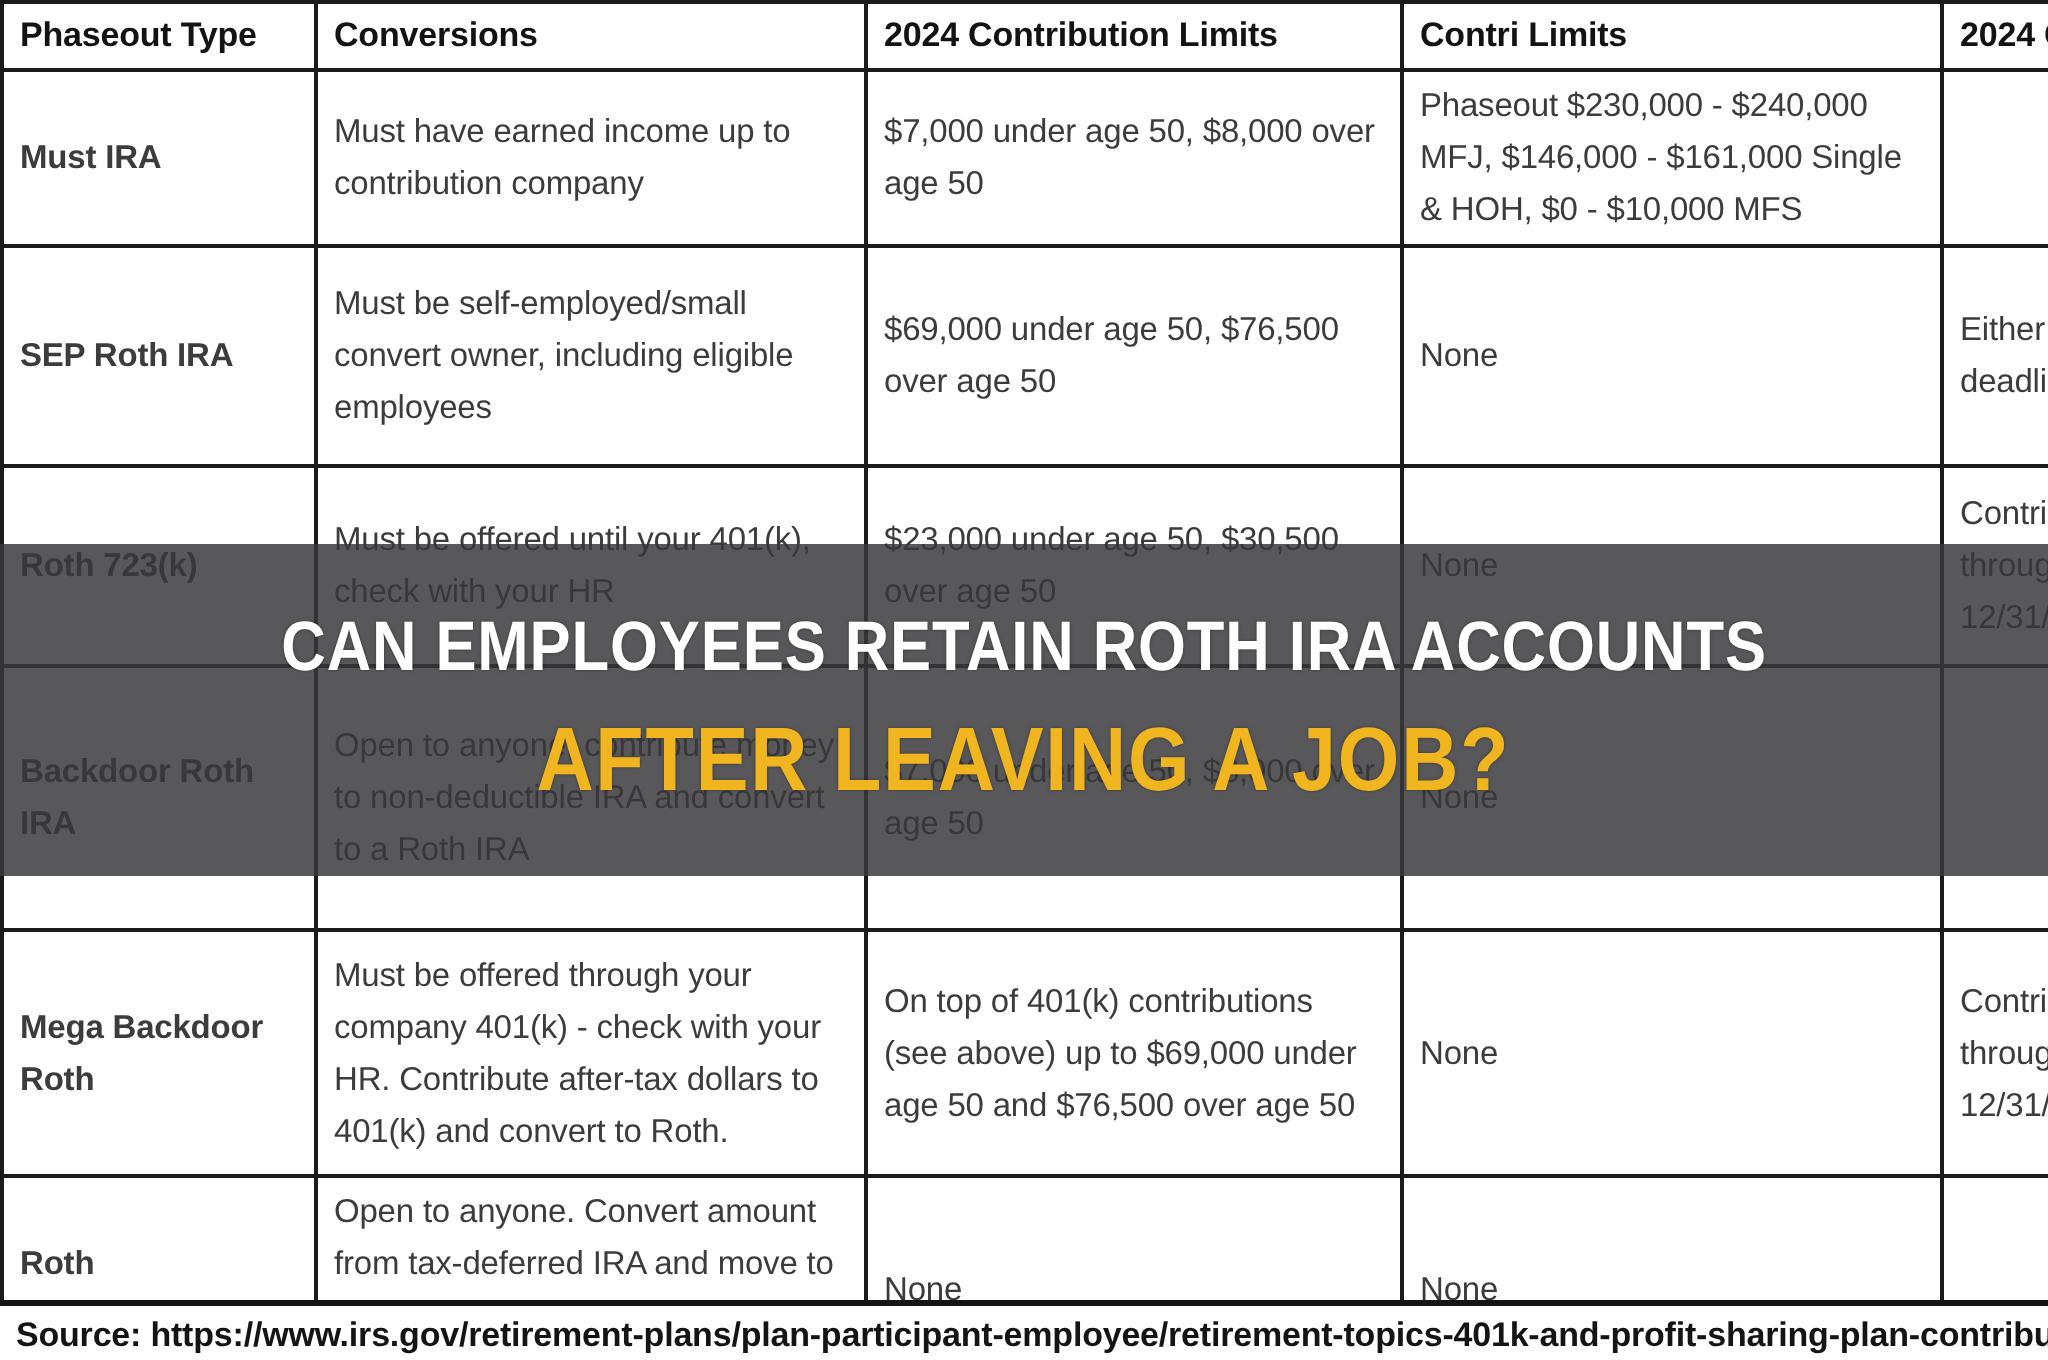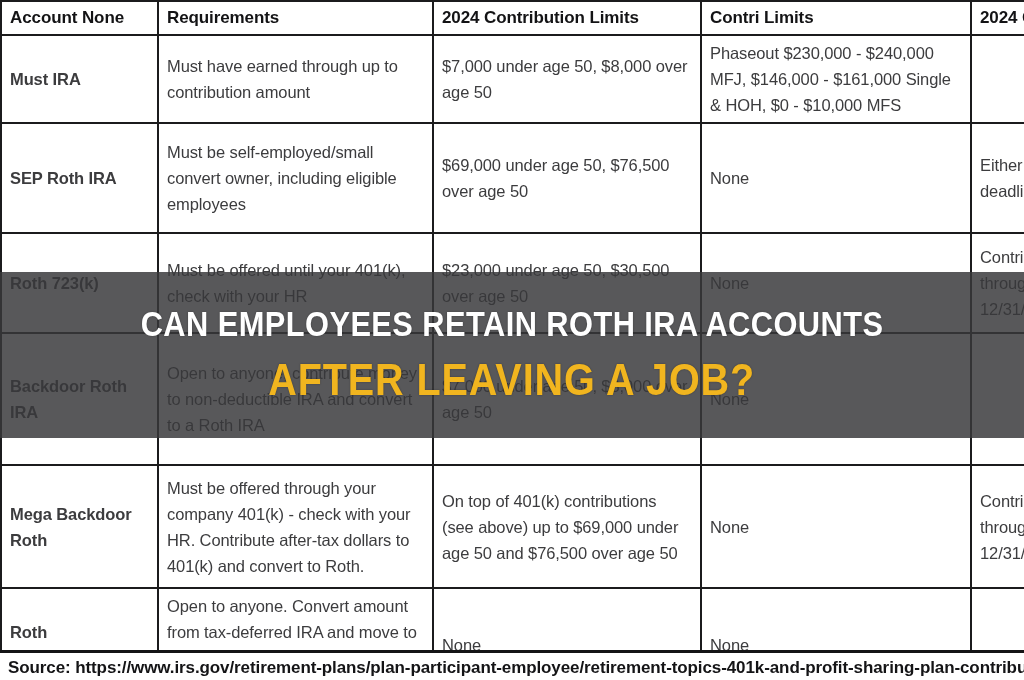--- a/index.html
+++ b/index.html
@@ -106,30 +106,30 @@
     <table class="roth">
       <colgroup>
         <col style="width:157px">
           <col style="width:275px">
           <col style="width:268px">
           <col style="width:270px">
           <col style="width:210px">
       </colgroup>
       <tbody>
           <tr class="r0">
-        <th class="acct-h">Account None</th>
-        <th>Requirements</th>
+        <th class="acct-h">Phaseout Type</th>
+        <th>Conversions</th>
         <th>2024 Contribution Limits</th>
         <th>Contri Limits</th>
         <th>2024 C</th>
       </tr>
 
       <tr class="r1">
         <td class="acct">Must IRA</td>
-        <td>Must have earned through up to contribution amount</td>
+        <td>Must have earned income up to contribution company</td>
         <td>$7,000 under age 50, $8,000 over age 50</td>
         <td>Phaseout $230,000 - $240,000 MFJ, $146,000 - $161,000 Single &amp; HOH, $0 - $10,000 MFS</td>
         <td>
           <div class="dl"></div>
           <div class="dl"></div>
           <div class="dl"></div>
         </td>
       </tr>
 
       <tr class="r2">

